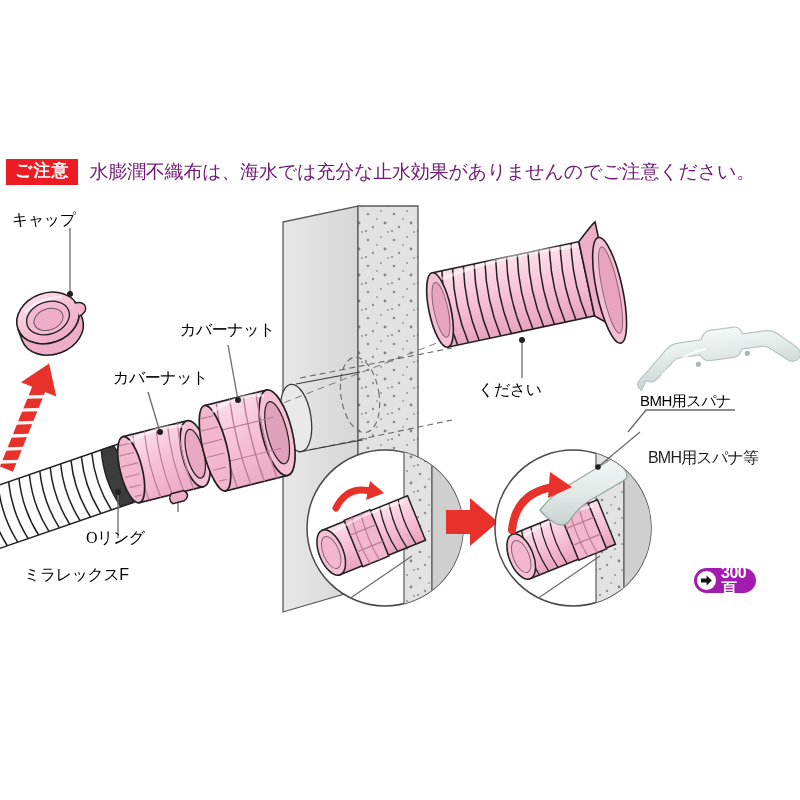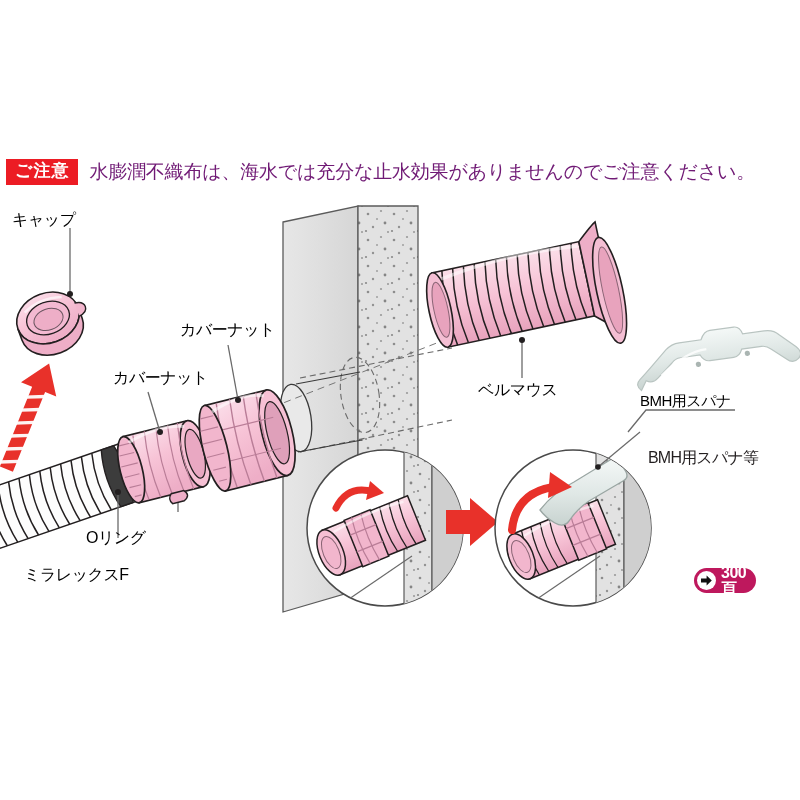--- a/index.html
+++ b/index.html
@@ -30,21 +30,21 @@
        letter-spacing:-0.5px;}
   .lbl.sm{font-size:15px;}
 
   
   .instr{position:absolute;left:648px;top:448px;width:152px;}
   .instr p{margin:0;font-size:16px;line-height:1.3;color:#231f20;
            letter-spacing:-0.8px;}
 
   
   .pageref{position:absolute;left:694px;top:568px;height:25px;
-           background:#be185d;border-radius:13px;display:flex;align-items:center;
+           background:#a21caf;border-radius:13px;display:flex;align-items:center;
            padding:0 10px 0 3px;}
   .pageref .circ{width:19px;height:19px;border-radius:50%;background:#fff;
                  display:flex;align-items:center;justify-content:center;
                  margin-right:5px;flex:0 0 auto;}
   .pageref .circ svg{display:block;}
   .pageref .pt{color:#fff;font-size:16px;font-weight:bold;line-height:1;
                letter-spacing:-0.5px;}
 </style>
 </head>
 <body>
@@ -352,23 +352,23 @@
 
   <div class="warn-row">
     <span class="warn-badge">ご注意</span>
     <span class="warn-text">水膨潤不織布は、海水では充分な止水効果がありませんのでご注意ください。</span>
   </div>
 
 
   <div class="lbl" style="left:12px;top:210px;">キャップ</div>
   <div class="lbl" style="left:113px;top:368px;">カバーナット</div>
   <div class="lbl" style="left:180px;top:320px;">カバーナット</div>
-  <div class="lbl" style="left:86px;top:528px;">Oリング</div>
+  <div class="lbl" style="left:86px;top:528px;font-family:Liberation Serif, serif;">Oリング</div>
   <div class="lbl" style="left:24px;top:565px;">ミラレックスF</div>
-  <div class="lbl" style="left:478px;top:380px;">ベルマウス</div>
+  <div class="lbl" style="left:478px;top:380px;">ください</div>
   <div class="lbl sm" style="left:640px;top:392px;">BMH用スパナ</div>
 
   <div class="instr">
     <p>BMH用スパナ等</p>
   </div>
 
   <div class="pageref">
     <span class="circ">
       <svg width="13" height="13" viewBox="0 0 13 13">
         <path d="M1,4.6 L6.6,4.6 L6.6,1.6 L11.8,6.5 L6.6,11.4 L6.6,8.4 L1,8.4 Z" fill="#111"></path>

